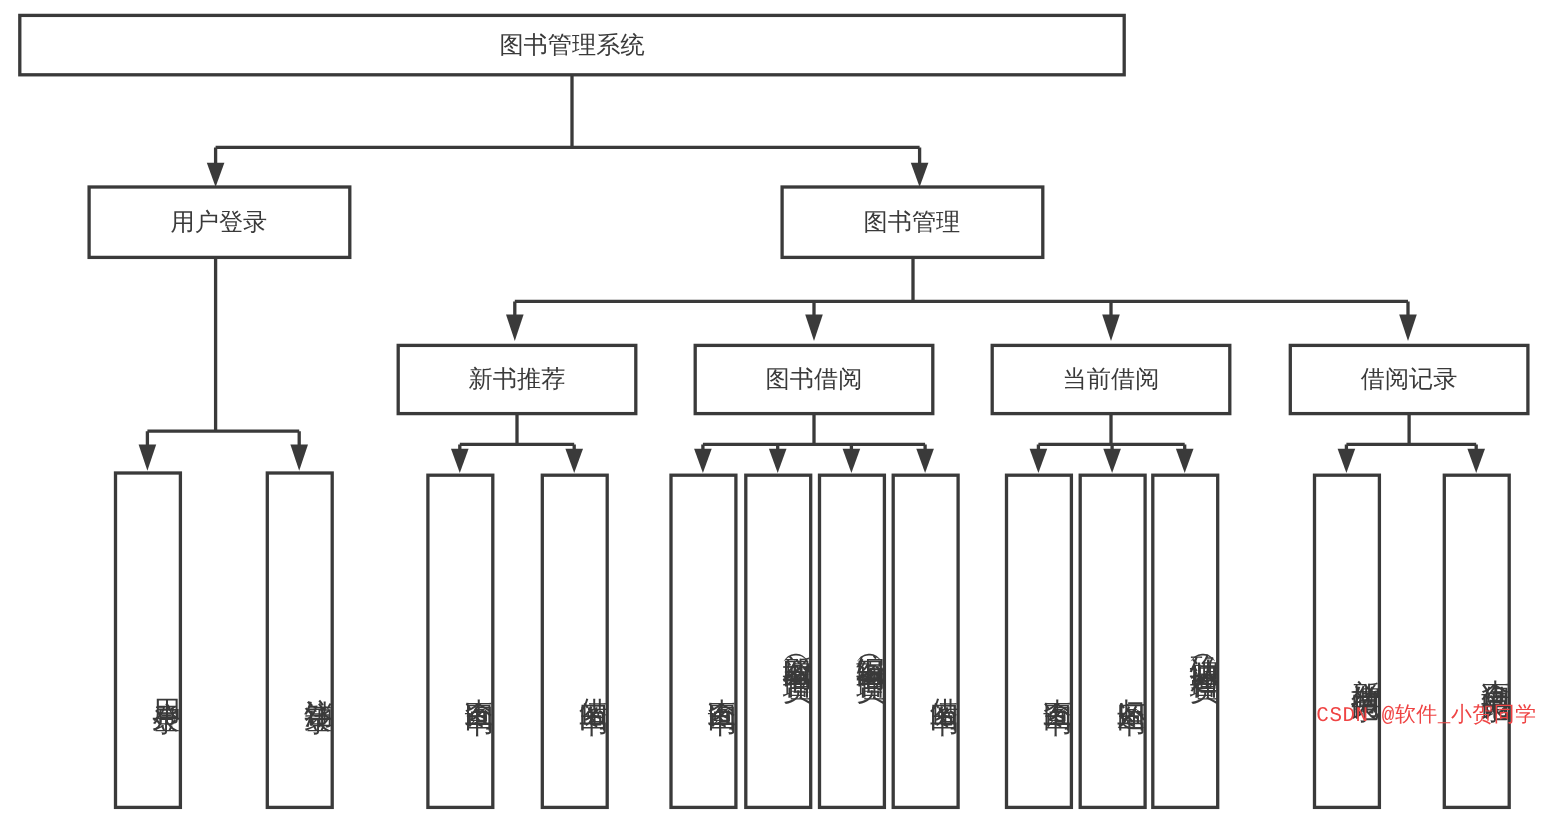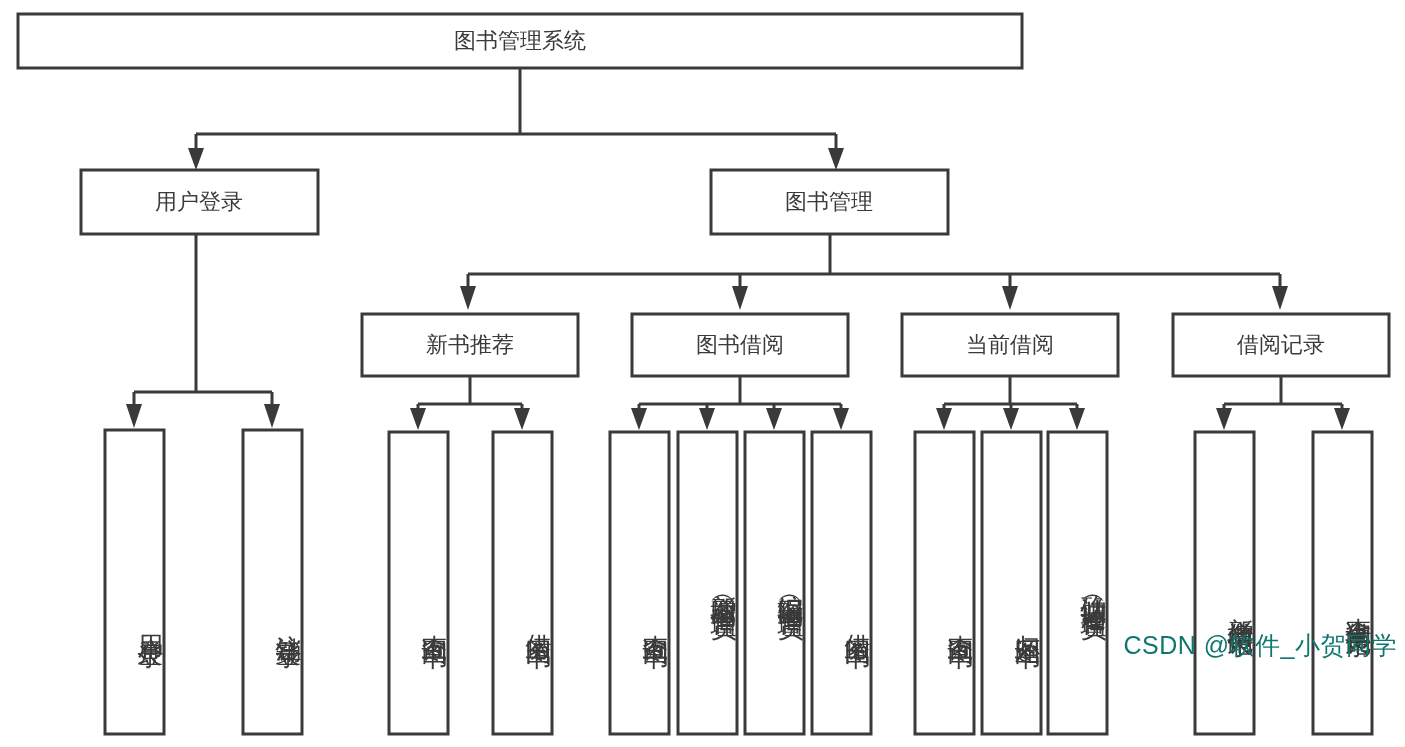--- a/index.html
+++ b/index.html
@@ -33,23 +33,23 @@
     font-size:26px;
     line-height:1;
     white-space:nowrap;
     pointer-events:none;
     user-select:none;
   }
   .watermark{
     position:absolute;
     right:8px;
     bottom:4px;
-    color:#0f766e;
-    font-size:25px;
-    font-family:Liberation Sans, sans-serif;
+    color:#ef4444;
+    font-size:19px;
+    font-family:Liberation Mono, monospace;
     letter-spacing:0.5px;
     user-select:none;
   }
 </style>
 </head>
 <body>
 
 <div id="diagram-root">
 
   <svg class="diagram" viewBox="0 0 1405 747">

